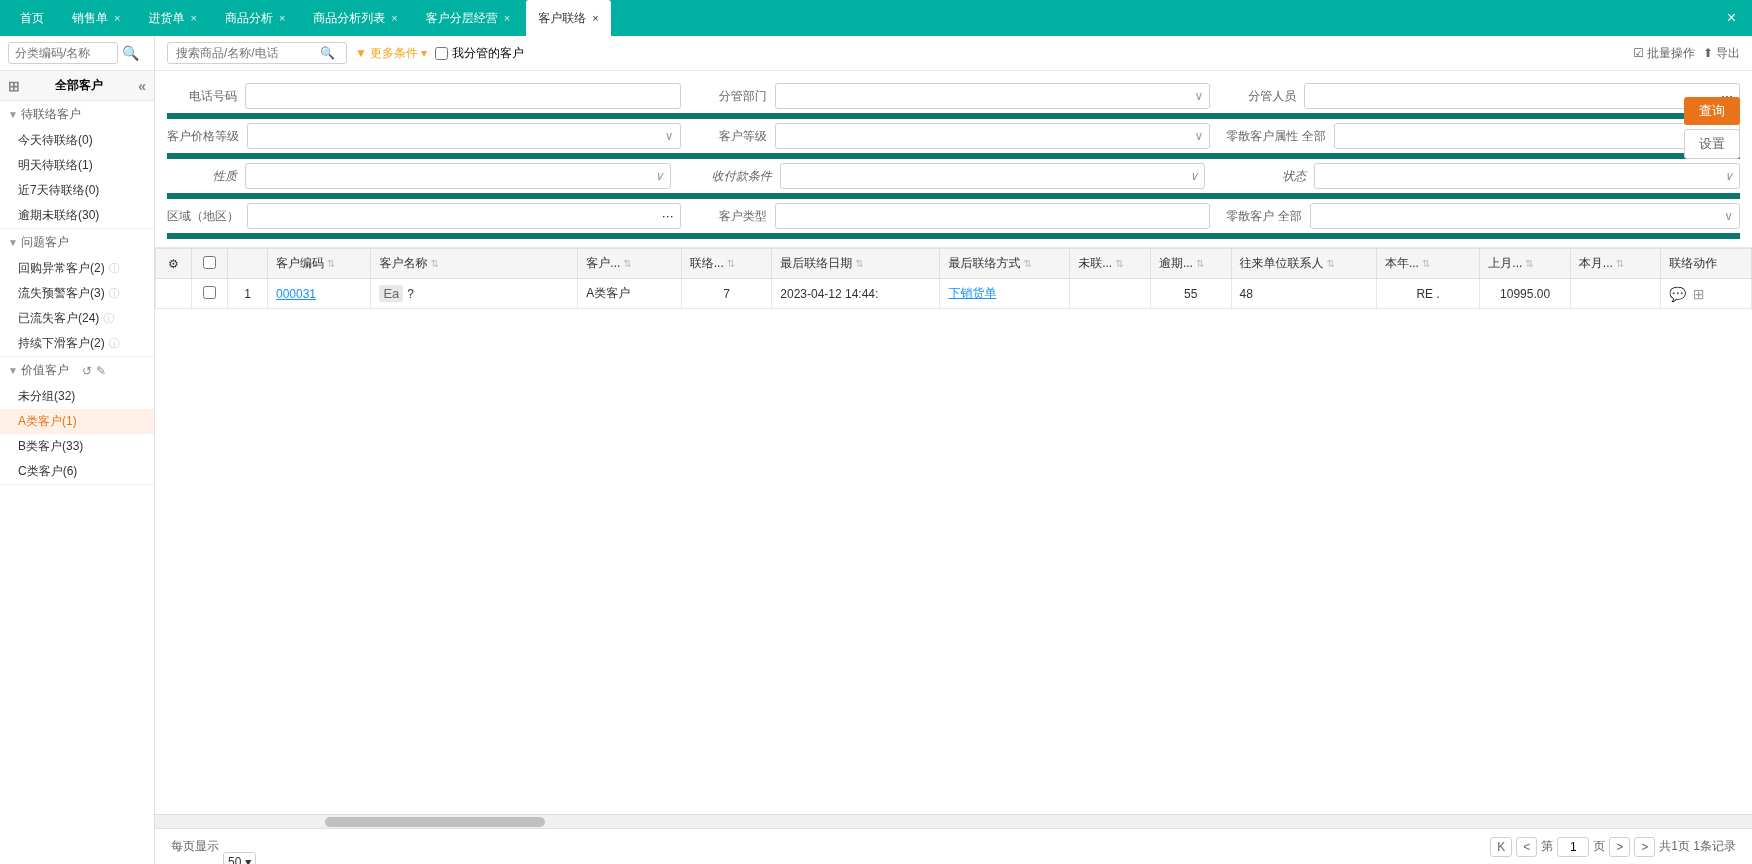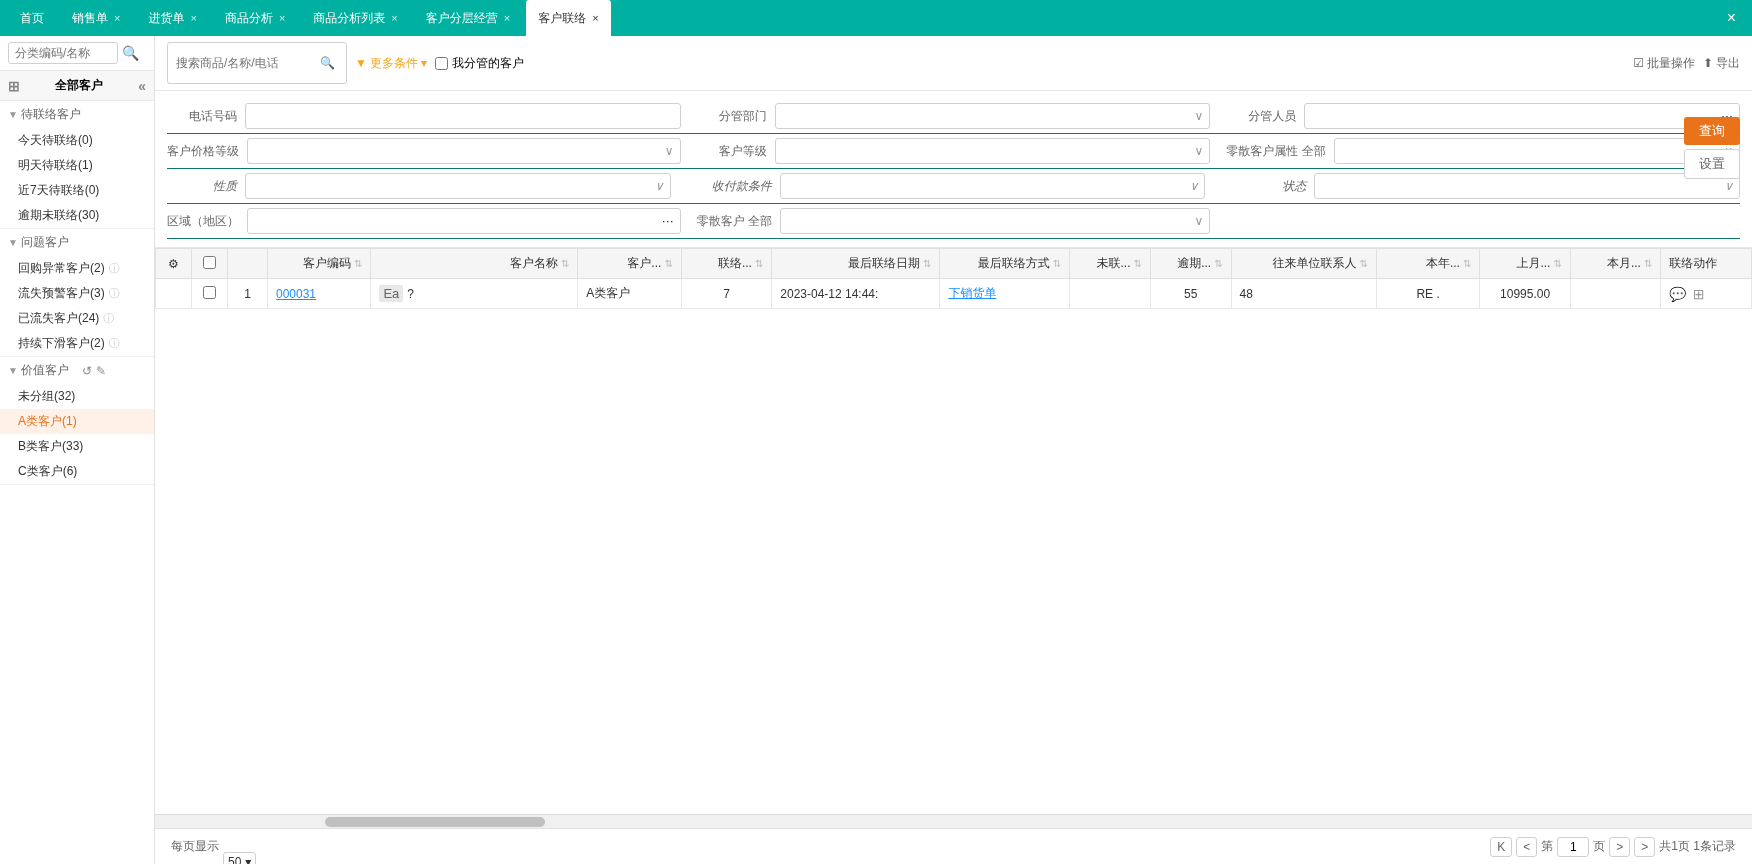--- a/index.html
+++ b/index.html
@@ -167,21 +167,21 @@
       align-items: center;
       gap: 8px;
       border-bottom: 1px solid #e8e8e8;
       flex-shrink: 0;
     }
     .filter-search {
       display: flex;
       align-items: center;
       border: 1px solid #d0d0d0;
       border-radius: 3px;
-      padding: 13px 8px;
+      padding: 3px 8px;
       gap: 4px;
       width: 180px;
     }
     .filter-search input {
       border: none;
       outline: none;
       font-size: 12px;
       color: #999;
       width: 140px;
     }
@@ -288,21 +288,20 @@
       color: #333;
       white-space: nowrap;
       position: sticky;
       top: 0;
       z-index: 1;
     }
     thead th .col-with-sort {
       display: flex;
       align-items: center;
       gap: 3px;
-      justify-content: flex-end;
     }
     thead th .sort-icon {
       color: #bbb;
       font-size: 10px;
     }
     tbody td {
       border: 1px solid #e8e8e8;
       padding: 6px 8px;
       color: #333;
       white-space: nowrap;
@@ -431,21 +430,21 @@
       cursor: pointer;
       font-size: 13px;
     }
 
     .filter-group-row {
       display: grid;
       grid-template-columns: 1fr 1fr 1fr;
       gap: 8px 16px;
       padding: 6px 16px;
       background: #fff;
-      border-bottom: 1px solid #0f766e;
+      border-bottom: 6px solid #0f766e;
     }
 
     .col-no { width: 40px; }
     .col-code { min-width: 80px; }
     .col-name { min-width: 160px; }
     .col-type { min-width: 80px; }
     .col-contact { min-width: 70px; }
     .col-last-date { min-width: 130px; }
     .col-last-way { min-width: 80px; }
     .col-not-contact { min-width: 60px; }
@@ -670,20 +669,24 @@
 
       <div class="filter-group-row" style="padding:4px 0; display:grid; grid-template-columns:1fr 1fr 1fr; gap:8px 16px;">
         <div class="filter-row">
           <span class="filter-label">区域（地区）</span>
           <div class="filter-select-dots">
             <span></span>
             <span>···</span>
           </div>
         </div>
         <div class="filter-row">
+          <span class="filter-label">客户类型</span>
+          <div class="filter-input" style="flex:1; border:1px solid #d0d0d0; border-radius:3px; padding:3px 6px; min-height:26px;"></div>
+        </div>
+        <div class="filter-row">
           <span class="filter-label">零散客户 全部</span>
           <div class="filter-select">
             <span></span>
             <span class="chevron">∨</span>
           </div>
         </div>
       </div>
 
       <div style="position:absolute; right:12px; top:8px; display:flex; flex-direction:column; gap:4px;margin-top:18px;">
         <button class="btn-orange">查询</button>

